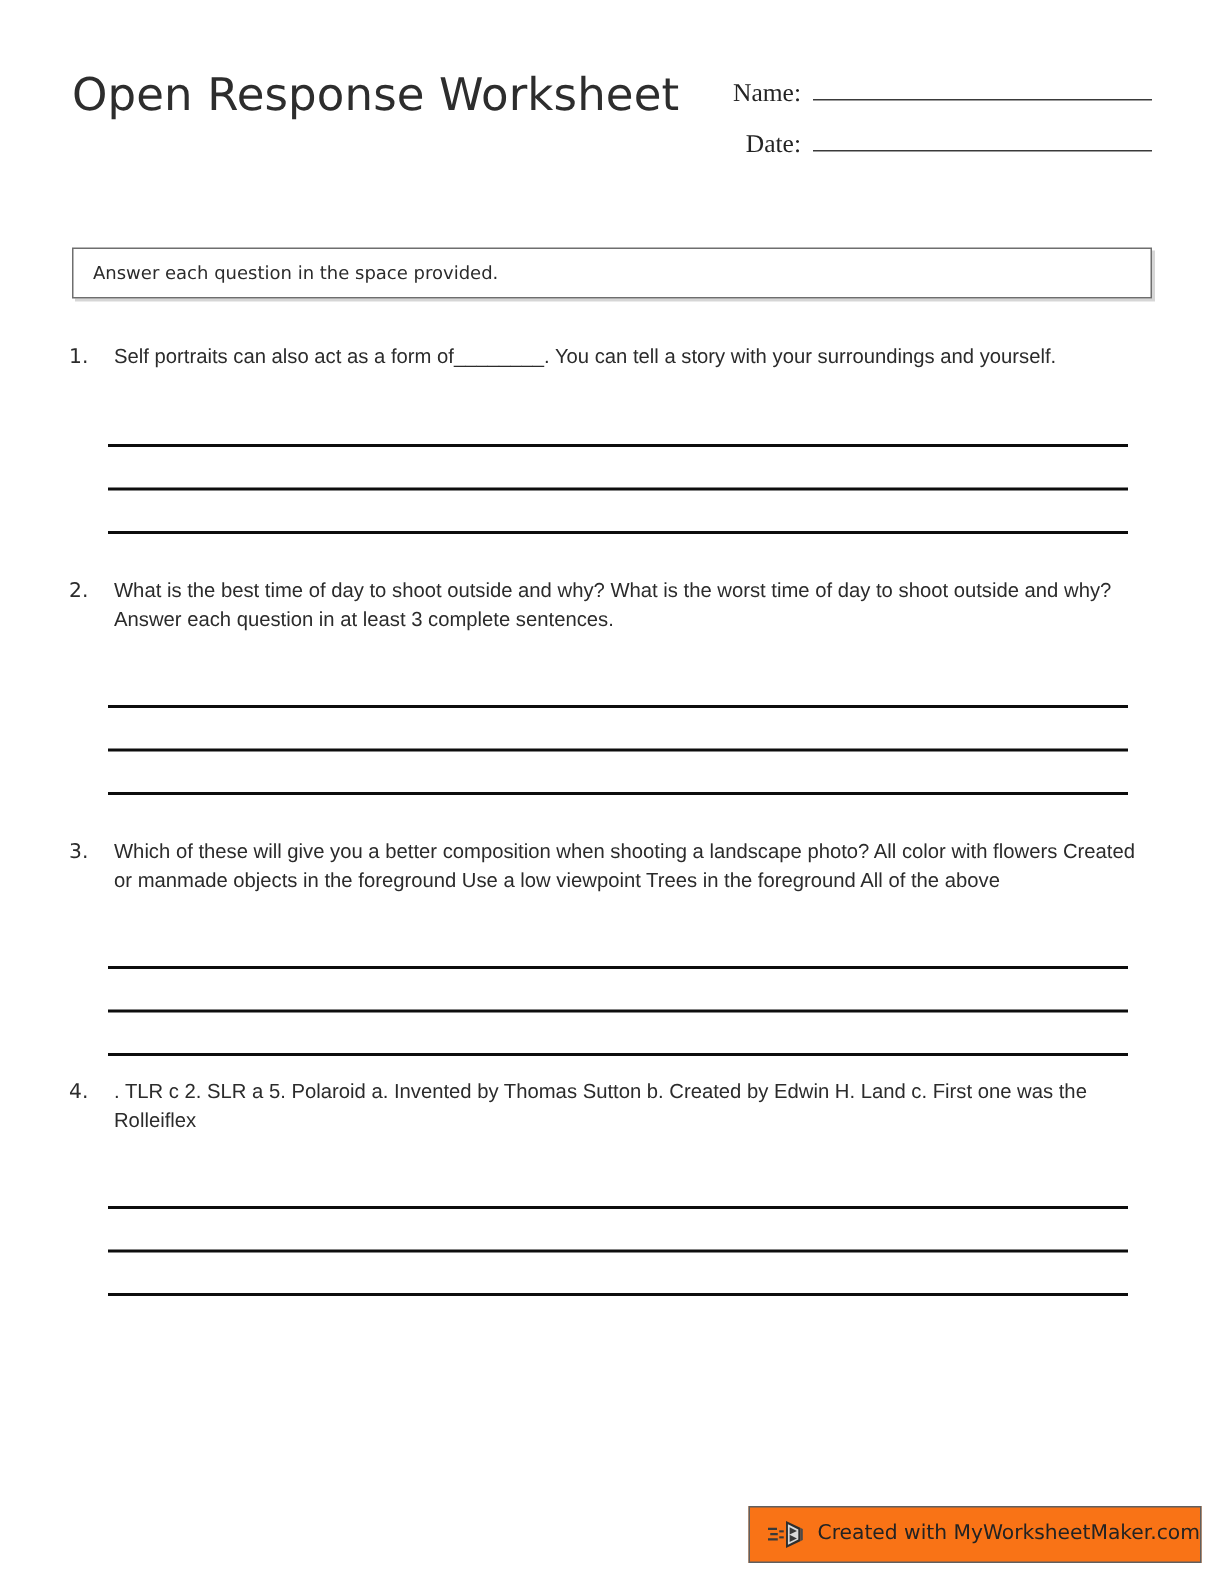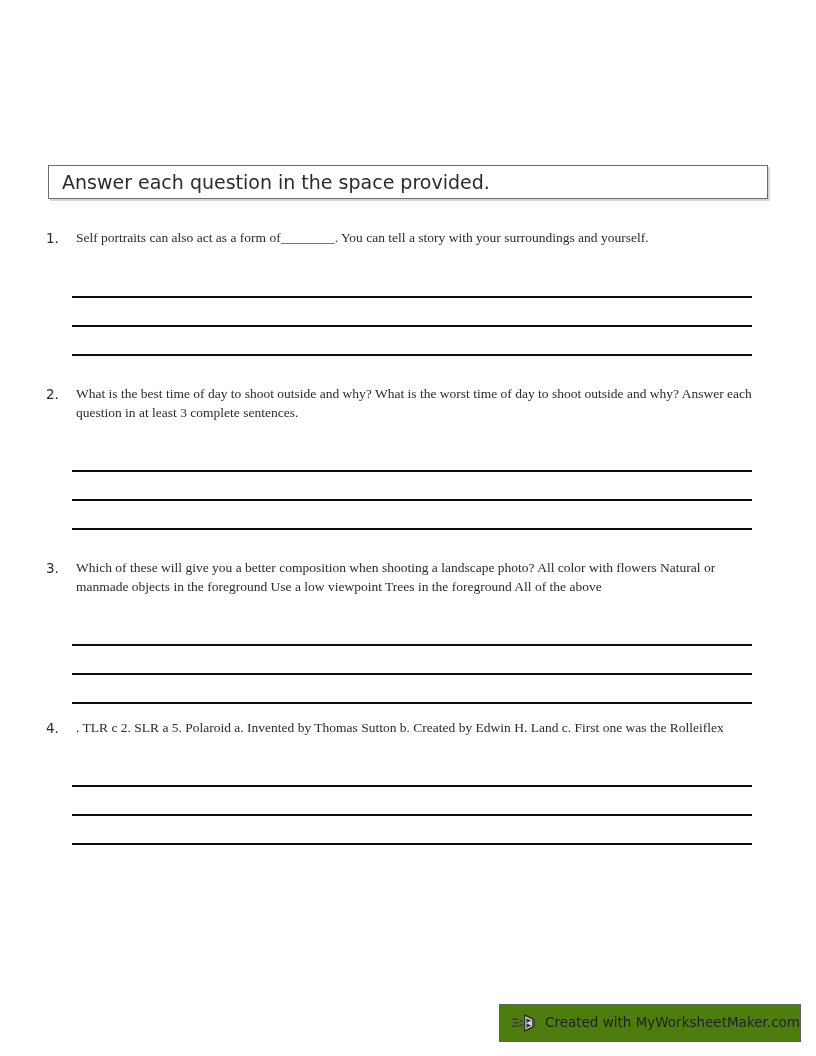--- a/index.html
+++ b/index.html
@@ -78,21 +78,21 @@
     height: 34px;
     box-sizing: border-box;
     border: 1px solid #6e6e6e;
     background: #ffffff;
     box-shadow: 2px 2px 0 rgba(120,120,120,0.30);
     display: flex;
     align-items: center;
   }
   .instruction-text {
     font-family: "DejaVu Sans", sans-serif;
-    font-size: 19px;
+    font-size: 12px;
     color: #2b2b2b;
     padding-left: 13px;
     line-height: 1;
   }
 
   
   .questions {
     position: absolute;
     left: 46px;
     top: 228px;
@@ -110,21 +110,21 @@
     flex: 0 0 auto;
     width: 30px;
     font-family: "DejaVu Sans", sans-serif;
     font-size: 13.5px;
     color: #2b2b2b;
     line-height: 19.5px;
     padding-top: 1px;
   }
   .q-text {
     flex: 1 1 auto;
-    font-family: Liberation Serif, serif;
+    font-family: Liberation Sans, sans-serif;
     font-size: 13.5px;
     color: #2b2b2b;
     line-height: 19.5px;
     padding-right: 4px;
   }
   .answer-lines {
     margin-left: 26px;
     width: 680px;
     padding-top: 16px;
   }
@@ -142,21 +142,21 @@
 
   
   .footer-badge {
     position: absolute;
     left: 499px;
     top: 1004px;
     width: 302px;
     height: 38px;
     box-sizing: border-box;
     border: 1px solid #5f5f5f;
-    background: #4d7c0f;
+    background: #f97316;
     display: flex;
     align-items: center;
     padding-left: 12px;
   }
   .badge-logo {
     flex: 0 0 auto;
     width: 26px;
     height: 22px;
     position: relative;
     margin-right: 7px;
@@ -167,20 +167,34 @@
     color: #232323;
     white-space: nowrap;
     line-height: 1;
   }
 </style>
 </head>
 <body>
 
 <div class="page">
 
+  <div class="header">
+    <div class="worksheet-title">Open Response Worksheet</div>
+
+    <div class="namedate">
+      <div class="nd-row">
+        <span class="nd-label">Name:</span>
+        <span class="nd-rule"></span>
+      </div>
+      <div class="nd-row">
+        <span class="nd-label">Date:</span>
+        <span class="nd-rule"></span>
+      </div>
+    </div>
+  </div>
 
   <div class="instruction-box">
     <span class="instruction-text">Answer each question in the space provided.</span>
   </div>
 
   <div class="questions">
 
     <div class="question-block">
       <div class="q-head">
         <span class="q-num">1.</span>
@@ -205,21 +219,21 @@
         <div class="answer-line"></div>
         <div class="answer-line"></div>
       </div>
     </div>
 
     <div class="gap-2"></div>
 
     <div class="question-block">
       <div class="q-head">
         <span class="q-num">3.</span>
-        <span class="q-text">Which of these will give you a better composition when shooting a landscape photo? All color with flowers Natural or manmade objects in the foreground Use a low viewpoint Trees in the foreground All of the above</span>
+        <span class="q-text">Which of these will give you a better composition when shooting a landscape photo? All color with flowers Created or manmade objects in the foreground Use a low viewpoint Trees in the foreground All of the above</span>
       </div>
       <div class="answer-lines">
         <div class="answer-line"></div>
         <div class="answer-line"></div>
         <div class="answer-line"></div>
       </div>
     </div>
 
     <div class="gap-3"></div>
 

